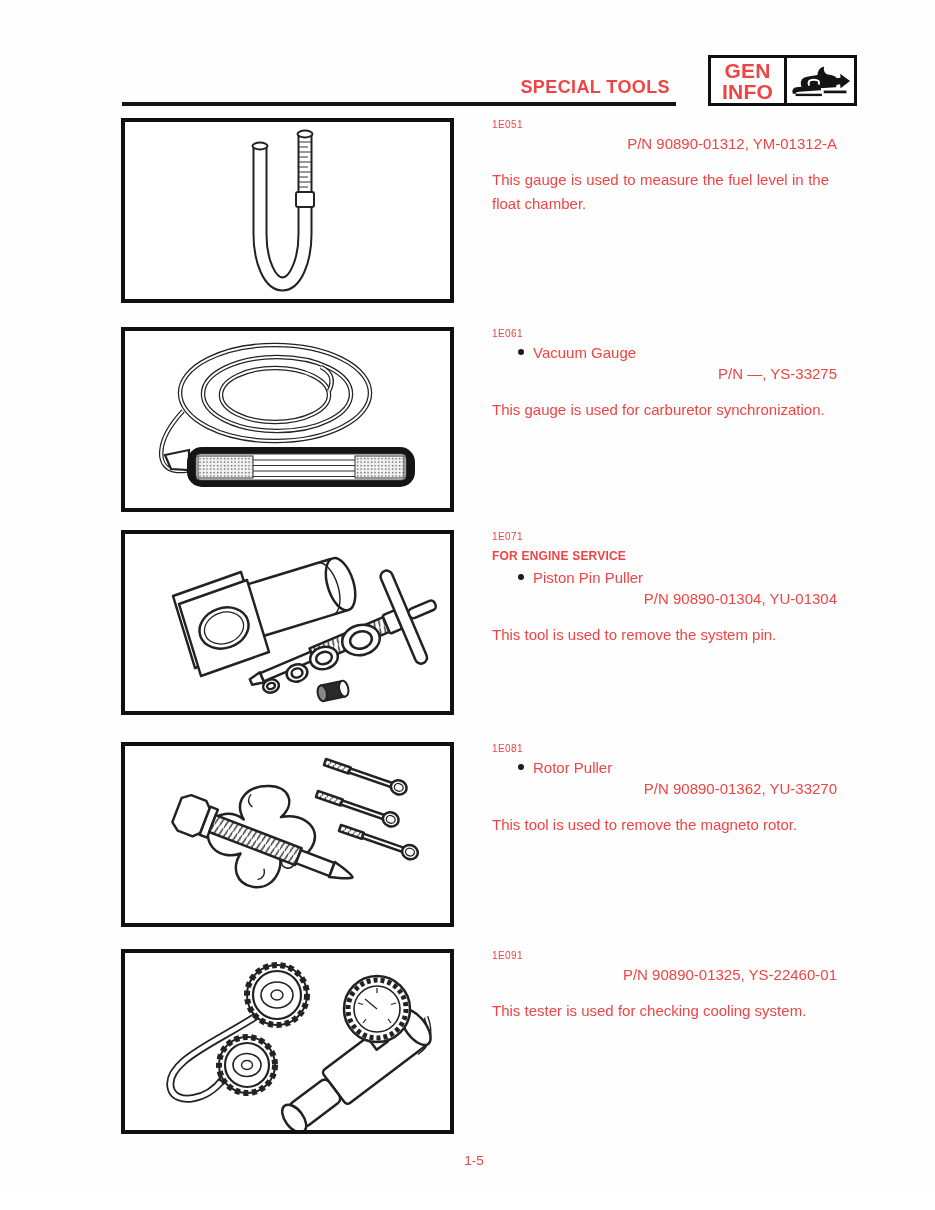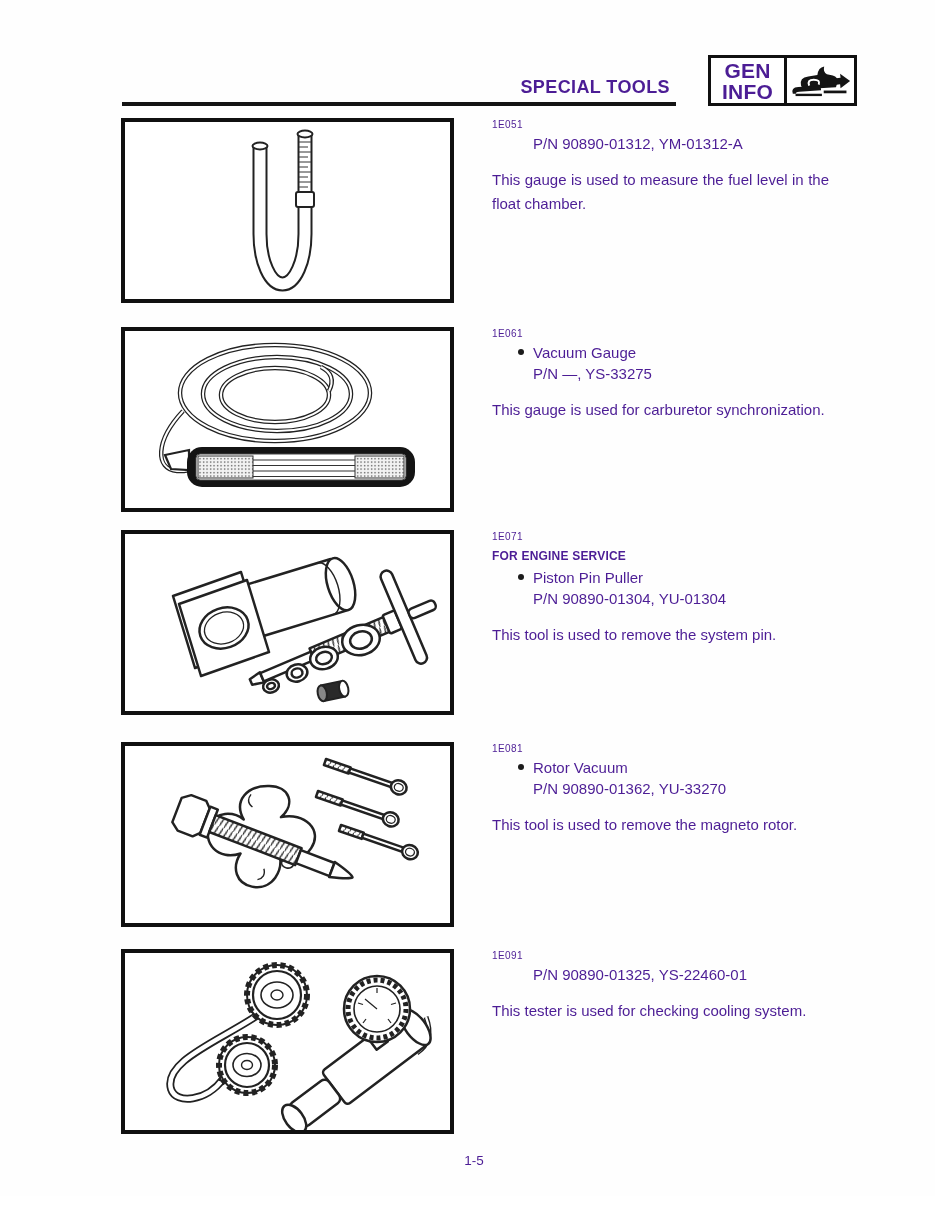--- a/index.html
+++ b/index.html
@@ -1,18 +1,18 @@
 <!DOCTYPE html>
 <html><head>
 <meta charset="utf-8">
 <style>
   html,body{margin:0;padding:0;background:#ffffff;}
   .page{
     position:relative;width:935px;height:1196px;background:#fefefe;
-    font-family:"Liberation Sans", sans-serif;color:#4c1d95;overflow:hidden;
+    font-family:"Liberation Sans", sans-serif;color:#ef4444;overflow:hidden;
   }
   
   .hdr-title{
     position:absolute;top:77px;left:368px;width:302px;text-align:right;
     font-size:18px;font-weight:700;letter-spacing:0.4px;white-space:nowrap;
   }
   .hdr-rule{position:absolute;top:102px;left:122px;width:554px;height:4px;background:#141414;}
   .badge{
     position:absolute;top:55px;left:679px;width:149px;height:51px;
     border:3px solid #101010;background:#fff;display:flex;box-sizing:border-box;margin-left:29px;
@@ -31,21 +31,21 @@
   }
   .fig svg{width:100%;height:100%;display:block;}
   .txt{position:absolute;left:492px;top:0;width:345px;}
   .code{font-size:10px;letter-spacing:0.4px;line-height:13px;margin-bottom:2px;}
   .svc-head{font-size:12px;font-weight:700;letter-spacing:0.2px;line-height:22px;}
   .tool{position:relative;padding-left:41px;font-size:15px;line-height:21px;}
   .bullet{
     position:absolute;left:26px;top:7px;width:6px;height:6px;border-radius:50%;
     background:#1b1b1b;display:inline-block;
   }
-  .pn{padding-left:41px;font-size:15px;line-height:21px;}
+  .pn{padding-left:41px;font-size:15px;line-height:21px;text-align:right;}
   .desc{margin:14px 8px 0 0;font-size:15px;line-height:24px;text-align:justify;}
   
   .pageno{position:absolute;top:1153px;left:14px;width:920px;text-align:center;font-size:13.5px;}
   .ink{stroke:#222;fill:#fff;}
 </style>
 </head>
 <body>
 
 <div class="page">
 
@@ -229,21 +229,21 @@
             <rect x="0" y="-3.2" width="24" height="6.4" fill="url(#thr4)"></rect>
             <rect x="24" y="-2.2" width="44" height="4.4"></rect>
             <ellipse cx="74" cy="0" rx="8" ry="7"></ellipse>
               <ellipse cx="74" cy="0" rx="4.5" ry="3.8" stroke-width="1.3"></ellipse>
           </g>
         </g>
       </svg>
     </div>
     <div class="txt">
       <div class="code">1E081</div>
-      <div class="tool"><span class="bullet"></span><span>Rotor Vacuum</span></div>
+      <div class="tool"><span class="bullet"></span><span>Rotor Puller</span></div>
       <div class="pn">P/N 90890-01362, YU-33270</div>
       <p class="desc">This tool is used to remove the magneto rotor.</p>
     </div>
   </div>
 
   <div class="row" style="top:949px">
     <div class="fig">
       <svg viewBox="0 0 325 177">
         <g fill="none">
           <path d="M136 60 C95 88 38 108 46 136 C51 152 82 148 98 126" stroke="#222" stroke-width="8" stroke-linecap="round"></path>

